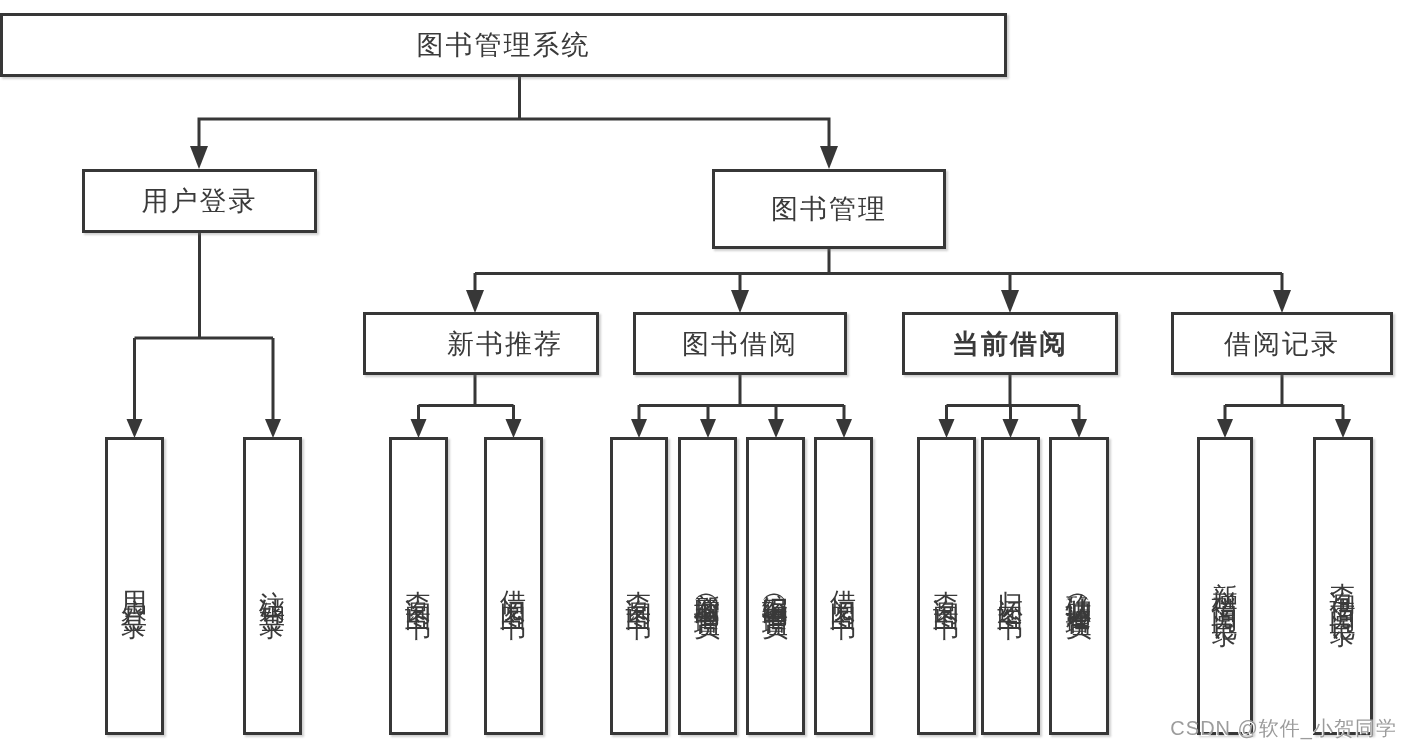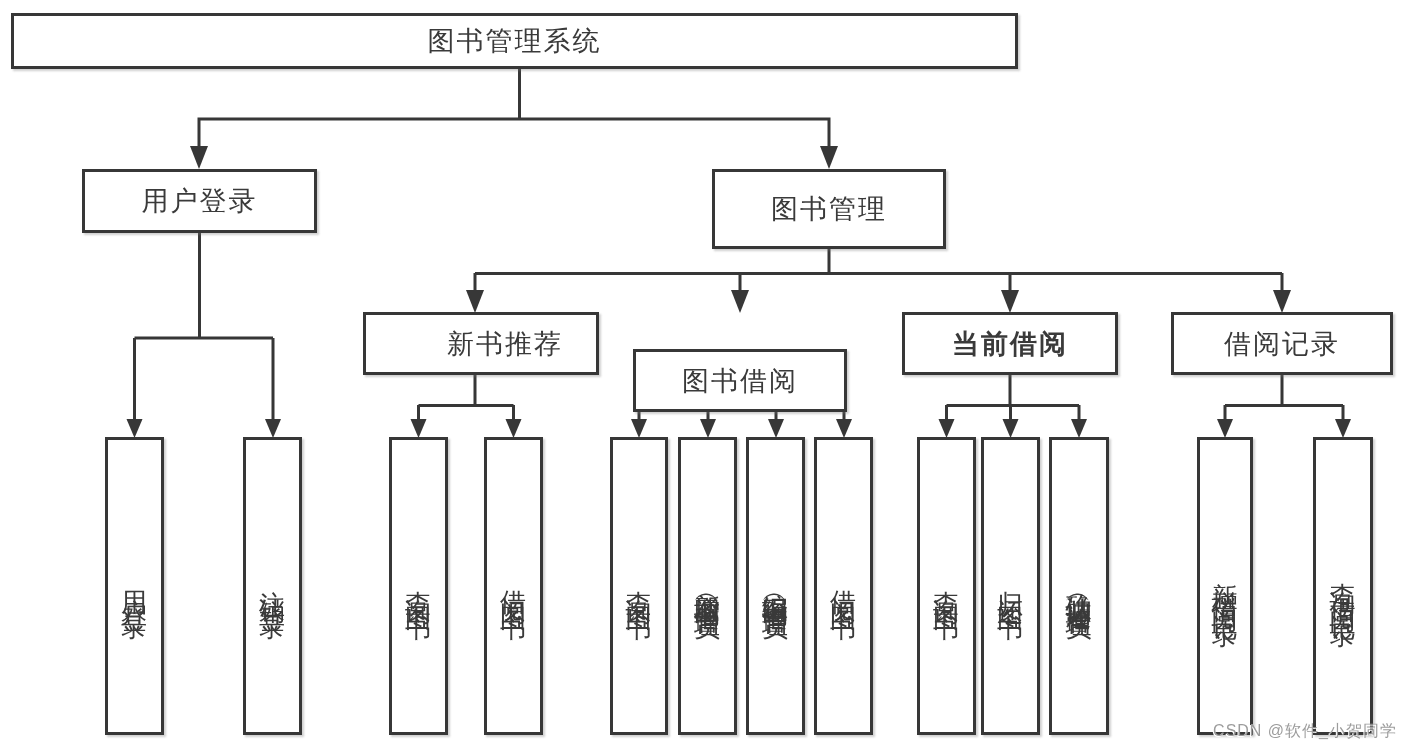--- a/index.html
+++ b/index.html
@@ -42,21 +42,21 @@
     font-size: 26px;
     letter-spacing: 8px;
     line-height: 1;
     color: #3a3a3a;
   }
   .compact .vlabel { letter-spacing: 3px; }
   .watermark {
     position: absolute;
     right: 8px;
     bottom: 5px;
-    font-size: 16px;
+    font-size: 20px;
     color: #9c9c9c;
     letter-spacing: 1px;
     white-space: nowrap;
     text-shadow: -1px 1px 0 #ffffff;
     margin-top: 17px;
   }
 </style>
 </head>
 <body>
 
@@ -105,35 +105,35 @@
       <polygon fill="#373737" stroke="none" points="1071,419 1087,419 1079,438"></polygon>
     </g>
 
     <g>
       <path d="M1282 374 V405.5 M1225 405.5 H1343 M1225 405 V421 M1343 405 V421"></path>
       <polygon fill="#373737" stroke="none" points="1217,419 1233,419 1225,438"></polygon>
       <polygon fill="#373737" stroke="none" points="1335,419 1351,419 1343,438"></polygon>
     </g>
   </svg>
 
-  <div class="box" style="left:11px; top:13px; width:1007px; height:56px;">
+  <div class="box" style="left:0; top:13px; width:1007px; height:64px;">
     <span class="hlabel">图书管理系统</span>
   </div>
 
   <div class="box" style="left:82px; top:169px; width:235px; height:64px;">
     <span class="hlabel">用户登录</span>
   </div>
   <div class="box" style="left:712px; top:169px; width:234px; height:80px;">
     <span class="hlabel">图书管理</span>
   </div>
 
   <div class="box" style="left:363px; top:312px; width:236px; height:63px;padding-left:48px;">
     <span class="hlabel">新书推荐</span>
   </div>
-  <div class="box" style="left:633px; top:312px; width:214px; height:63px;margin-top:37px;">
+  <div class="box" style="left:633px; top:312px; width:214px; height:63px;">
     <span class="hlabel">图书借阅</span>
   </div>
   <div class="box" style="left:902px; top:312px; width:216px; height:63px;font-weight:bold;">
     <span class="hlabel">当前借阅</span>
   </div>
   <div class="box" style="left:1171px; top:312px; width:222px; height:63px;">
     <span class="hlabel">借阅记录</span>
   </div>
 
   <div class="box leaf" style="left:105px; width:59px;">

